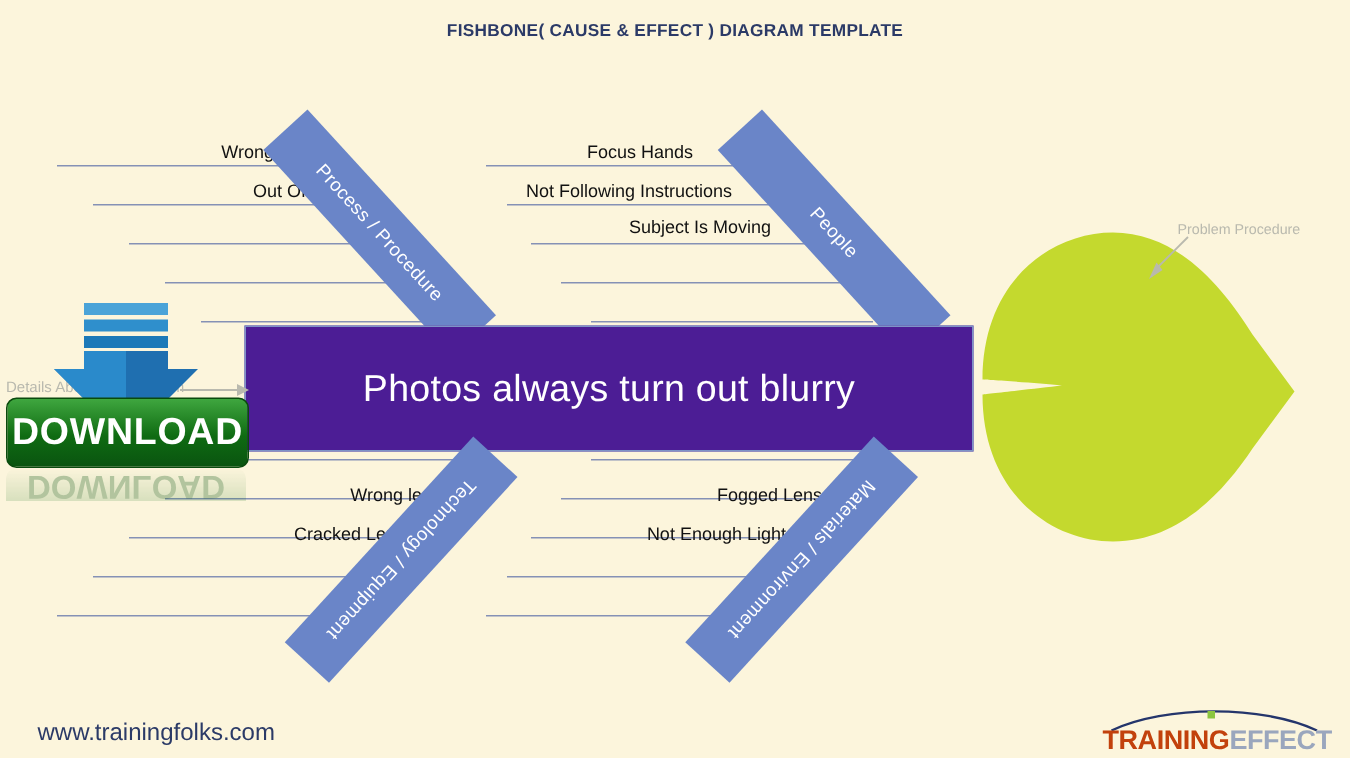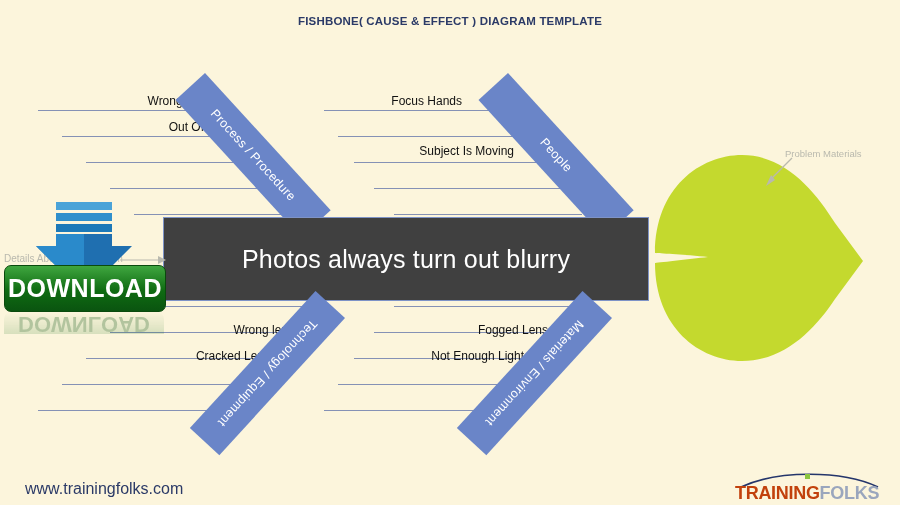--- a/index.html
+++ b/index.html
@@ -48,21 +48,21 @@
     white-space:nowrap;
     left:50%;top:50%;
     transform:translate(-50%,-50%);
     letter-spacing:.3px;
   }
 
   
   .spine{
     position:absolute;
     left:163px;top:207px;width:486px;height:84px;
-    background:#404040;
+    background:#4c1d95;
     border:1px solid #7e93c7;
     box-sizing:border-box;
     display:flex;align-items:center;justify-content:center;
   }
   .spine-text{
     color:#ffffff;font-size:25px;letter-spacing:.2px;
   }
 
   
   .heart{
@@ -153,39 +153,40 @@
     <span class="cattext">Process / Procedure</span>
   </div>
 
   <div class="bone" style="left:324px;top:100px;width:188px;"></div>
   <div class="bone" style="left:338px;top:126px;width:188px;"></div>
   <div class="bone" style="left:354px;top:152px;width:188px;"></div>
   <div class="bone" style="left:374px;top:178px;width:188px;"></div>
   <div class="bone" style="left:394px;top:204px;width:188px;"></div>
 
   <div class="cause" style="left:342px;top:84px;width:120px;">Focus Hands</div>
+  <div class="cause" style="left:318px;top:110px;width:170px;">Not Following Instructions</div>
   <div class="cause" style="left:388px;top:134px;width:126px;">Subject Is Moving</div>
 
   <div class="catbar" style="left:508px;top:63px;width:186px;height:40px;transform:rotate(47.5deg);">
     <span class="cattext">People</span>
   </div>
 
   <div class="spine">
     <span class="spine-text">Photos always turn out blurry</span>
   </div>
 
   <div class="heart">
     <svg width="215" height="210" viewBox="0 0 215 210">
       <path d="M 5 100 C 5 35 50 2 92 2 C 135 2 165 38 185 70 L 213 108 L 185 146
                C 165 176 135 208 92 208 C 50 208 5 175 5 110
                C 5 110 40 106 58 104 C 40 102 5 100 5 100 Z" fill="#c4d92e"></path>
     </svg>
   </div>
 
-  <div class="annot">Problem Materials</div>
+  <div class="annot">Problem Procedure</div>
   <svg class="annot-arrow" width="34" height="34">
     <line x1="30" y1="2" x2="8" y2="24" stroke="#b9b9ae" stroke-width="1.2"></line>
     <path d="M 4 30 L 13 24 L 9 19 Z" fill="#b9b9ae"></path>
   </svg>
 
   <div class="detail-note">Details About The Problem</div>
   <svg class="detail-arrow" width="48" height="14">
     <line x1="0" y1="7" x2="40" y2="7" stroke="#b9b9ae" stroke-width="1.2"></line>
     <path d="M 46 7 L 38 3 L 38 11 Z" fill="#b9b9ae"></path>
   </svg>
@@ -231,17 +232,17 @@
   </div>
 
   <div class="footer-url">www.trainingfolks.com</div>
 
   <div class="logo">
     <svg width="145" height="16" style="position:absolute;left:2px;top:0;">
       <path d="M 4 14 C 40 -3 105 -3 141 14" stroke="#24356b" stroke-width="1.6" fill="none"></path>
       <rect x="68" y="1" width="5" height="5" fill="#8cc63f"></rect>
     </svg>
     <div class="logo-text">
-      <span class="logo-a">TRAINING</span><span class="logo-b">FOLKS</span>
+      <span class="logo-a">TRAINING</span><span class="logo-b">EFFECT</span>
     </div>
   </div>
 
 </div>
 
 </body></html>

